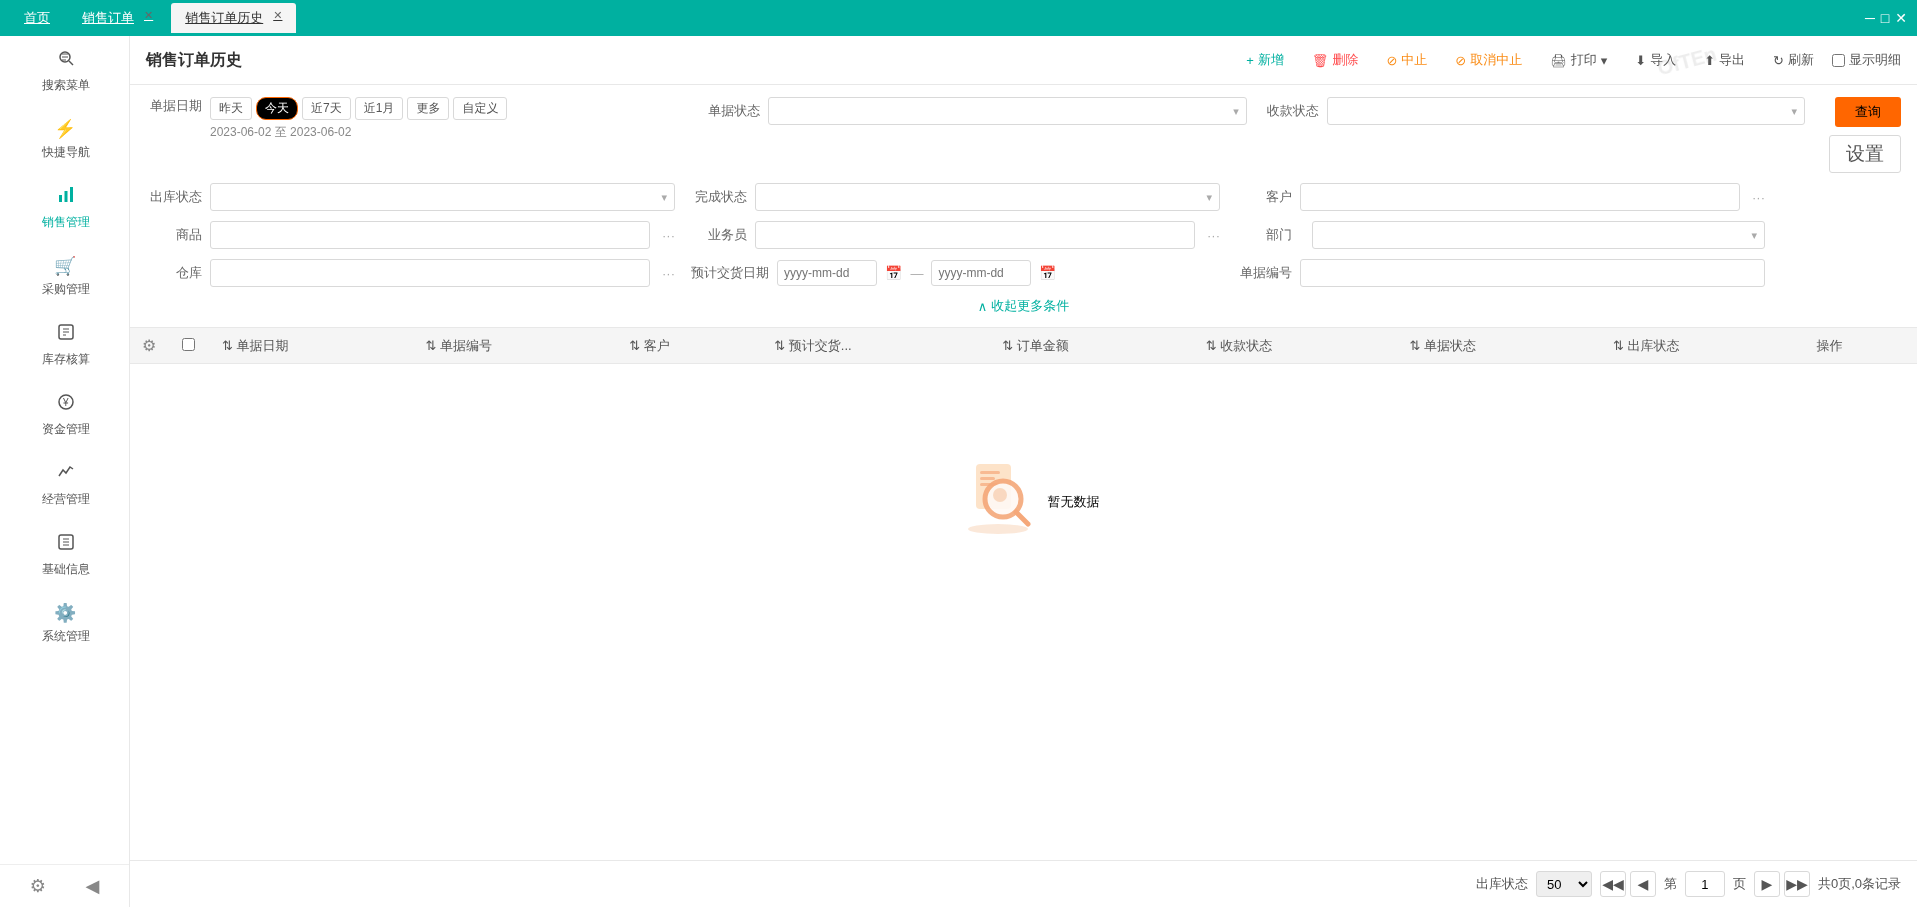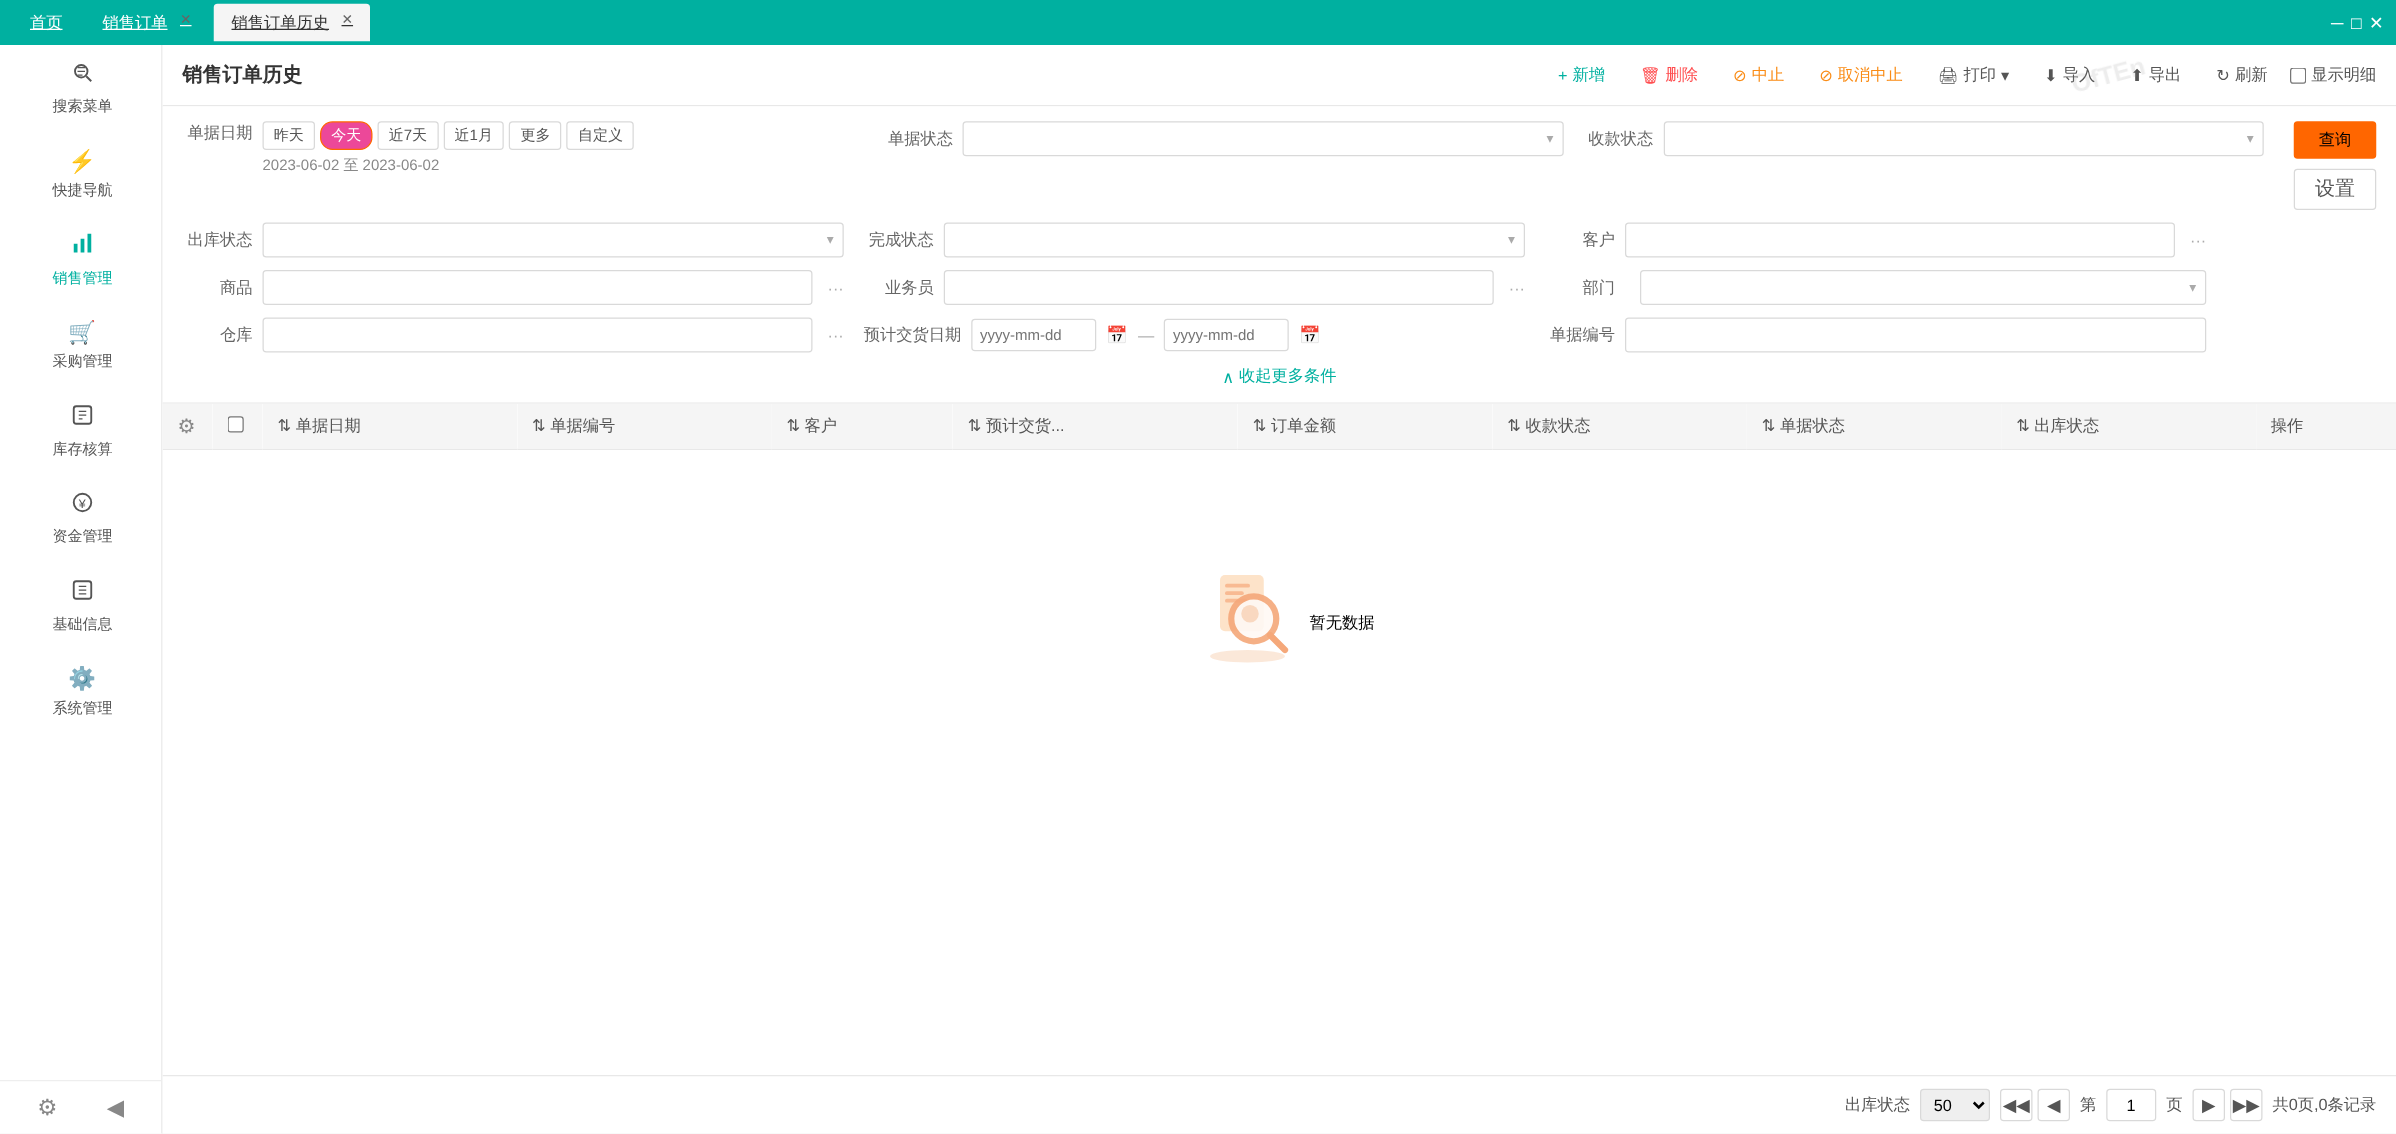--- a/index.html
+++ b/index.html
@@ -42,28 +42,28 @@
     
     .filter-area { background: white; padding: 12px 16px; border-bottom: 1px solid #e8e8e8; flex-shrink: 0; }
     .filter-label { color: #666; white-space: nowrap; min-width: 56px; text-align: right; font-size: 13px; }
     .filter-input { flex: 1; border: 1px solid #d9d9d9; border-radius: 3px; padding: 4px 8px; font-size: 13px; color: #333; height: 28px; outline: none; }
     .filter-select-wrap { flex: 1; position: relative; }
     .filter-select-wrap select { width: 100%; border: 1px solid #d9d9d9; border-radius: 3px; padding: 4px 8px; font-size: 13px; color: #333; height: 28px; outline: none; appearance: none; background: white; cursor: pointer; }
     .filter-select-wrap::after { content: '▾'; position: absolute; right: 8px; top: 50%; transform: translateY(-50%); color: #aaa; pointer-events: none; font-size: 11px; }
     .filter-dots { color: #aaa; cursor: pointer; margin-left: 4px; }
     .date-range { display: flex; align-items: center; gap: 4px; }
     .date-btn { padding: 2px 8px; border: 1px solid #d9d9d9; border-radius: 3px; cursor: pointer; font-size: 12px; color: #555; background: white; }
-    .date-btn.active { background: #ec4899; color: white; border-color: #ff6600; border-radius: 10px; }
+    .date-btn.active { background: #000000; color: white; border-color: #ff6600; border-radius: 10px; }
     .date-text { font-size: 12px; color: #888; }
     .date-input-wrap { display: flex; align-items: center; gap: 4px; }
     .date-input { border: 1px solid #d9d9d9; border-radius: 3px; padding: 3px 6px; font-size: 12px; width: 100px; height: 26px; outline: none; }
     .cal-icon { color: #aaa; cursor: pointer; font-size: 14px; }
     .collapse-link { display: flex; align-items: center; gap: 4px; justify-content: center; color: #00b0a0; cursor: pointer; font-size: 13px; }
     .btn-query { background: #ff6600; color: #000000; border: none; border-radius: 3px; padding: 6px 20px; cursor: pointer; font-size: 13px; }
-    .btn-setting { background: white; color: #555; border: 1px solid #d9d9d9; border-radius: 3px; padding: 5px 16px; cursor: pointer; font-size: 16px; margin-top: 4px; display: block; }
+    .btn-setting { background: white; color: #555; border: 1px solid #d9d9d9; border-radius: 3px; padding: 5px 16px; cursor: pointer; font-size: 19px; margin-top: 4px; display: block; }
 
     
     .table-area { flex: 1; background: white; margin: 0; overflow: auto; }
     .data-table { width: 100%; border-collapse: collapse; }
     .data-table th { background: #f5f5f5; padding: 8px 12px; text-align: left; font-size: 13px; color: #555; font-weight: normal; border-bottom: 1px solid #e8e8e8; white-space: nowrap; position: relative; }
     .table-settings-col { width: 40px; text-align: center; }
     .table-checkbox-col { width: 40px; text-align: center; }
     .settings-icon { cursor: pointer; color: #888; font-size: 16px; }
 
     
@@ -154,20 +154,28 @@
         <svg width="20" height="20" viewBox="0 0 20 20" fill="none">
             <circle cx="10" cy="10" r="7" stroke="#555" stroke-width="1.5" fill="none"></circle>
             <text x="7" y="14" font-size="10" fill="#555">¥</text>
           </svg>
       </span>
       <span>资金管理</span>
     </div>
     <div class="sidebar-item">
       <span class="icon">
         <svg width="20" height="20" viewBox="0 0 20 20" fill="none">
+            <polyline points="3,14 7,8 10,11 14,5 17,7" stroke="#555" stroke-width="1.5" fill="none"></polyline>
+          </svg>
+      </span>
+      <span>经营管理</span>
+    </div>
+    <div class="sidebar-item">
+      <span class="icon">
+        <svg width="20" height="20" viewBox="0 0 20 20" fill="none">
             <rect x="3" y="3" width="14" height="14" rx="2" stroke="#555" stroke-width="1.5" fill="none"></rect>
             <line x1="7" y1="7" x2="13" y2="7" stroke="#555" stroke-width="1"></line>
             <line x1="7" y1="10" x2="13" y2="10" stroke="#555" stroke-width="1"></line>
             <line x1="7" y1="13" x2="13" y2="13" stroke="#555" stroke-width="1"></line>
           </svg>
       </span>
       <span>基础信息</span>
     </div>
     <div class="sidebar-item">
       <span class="icon">⚙️</span>

